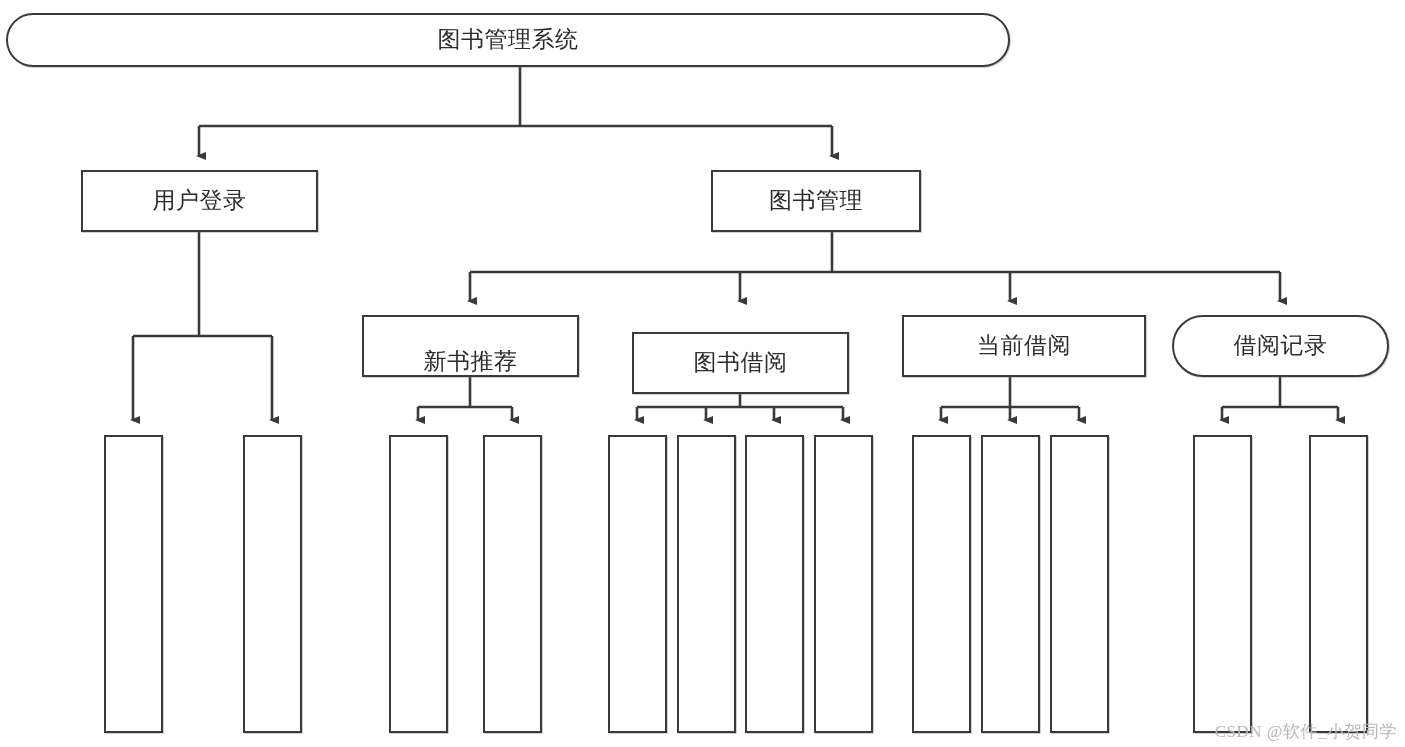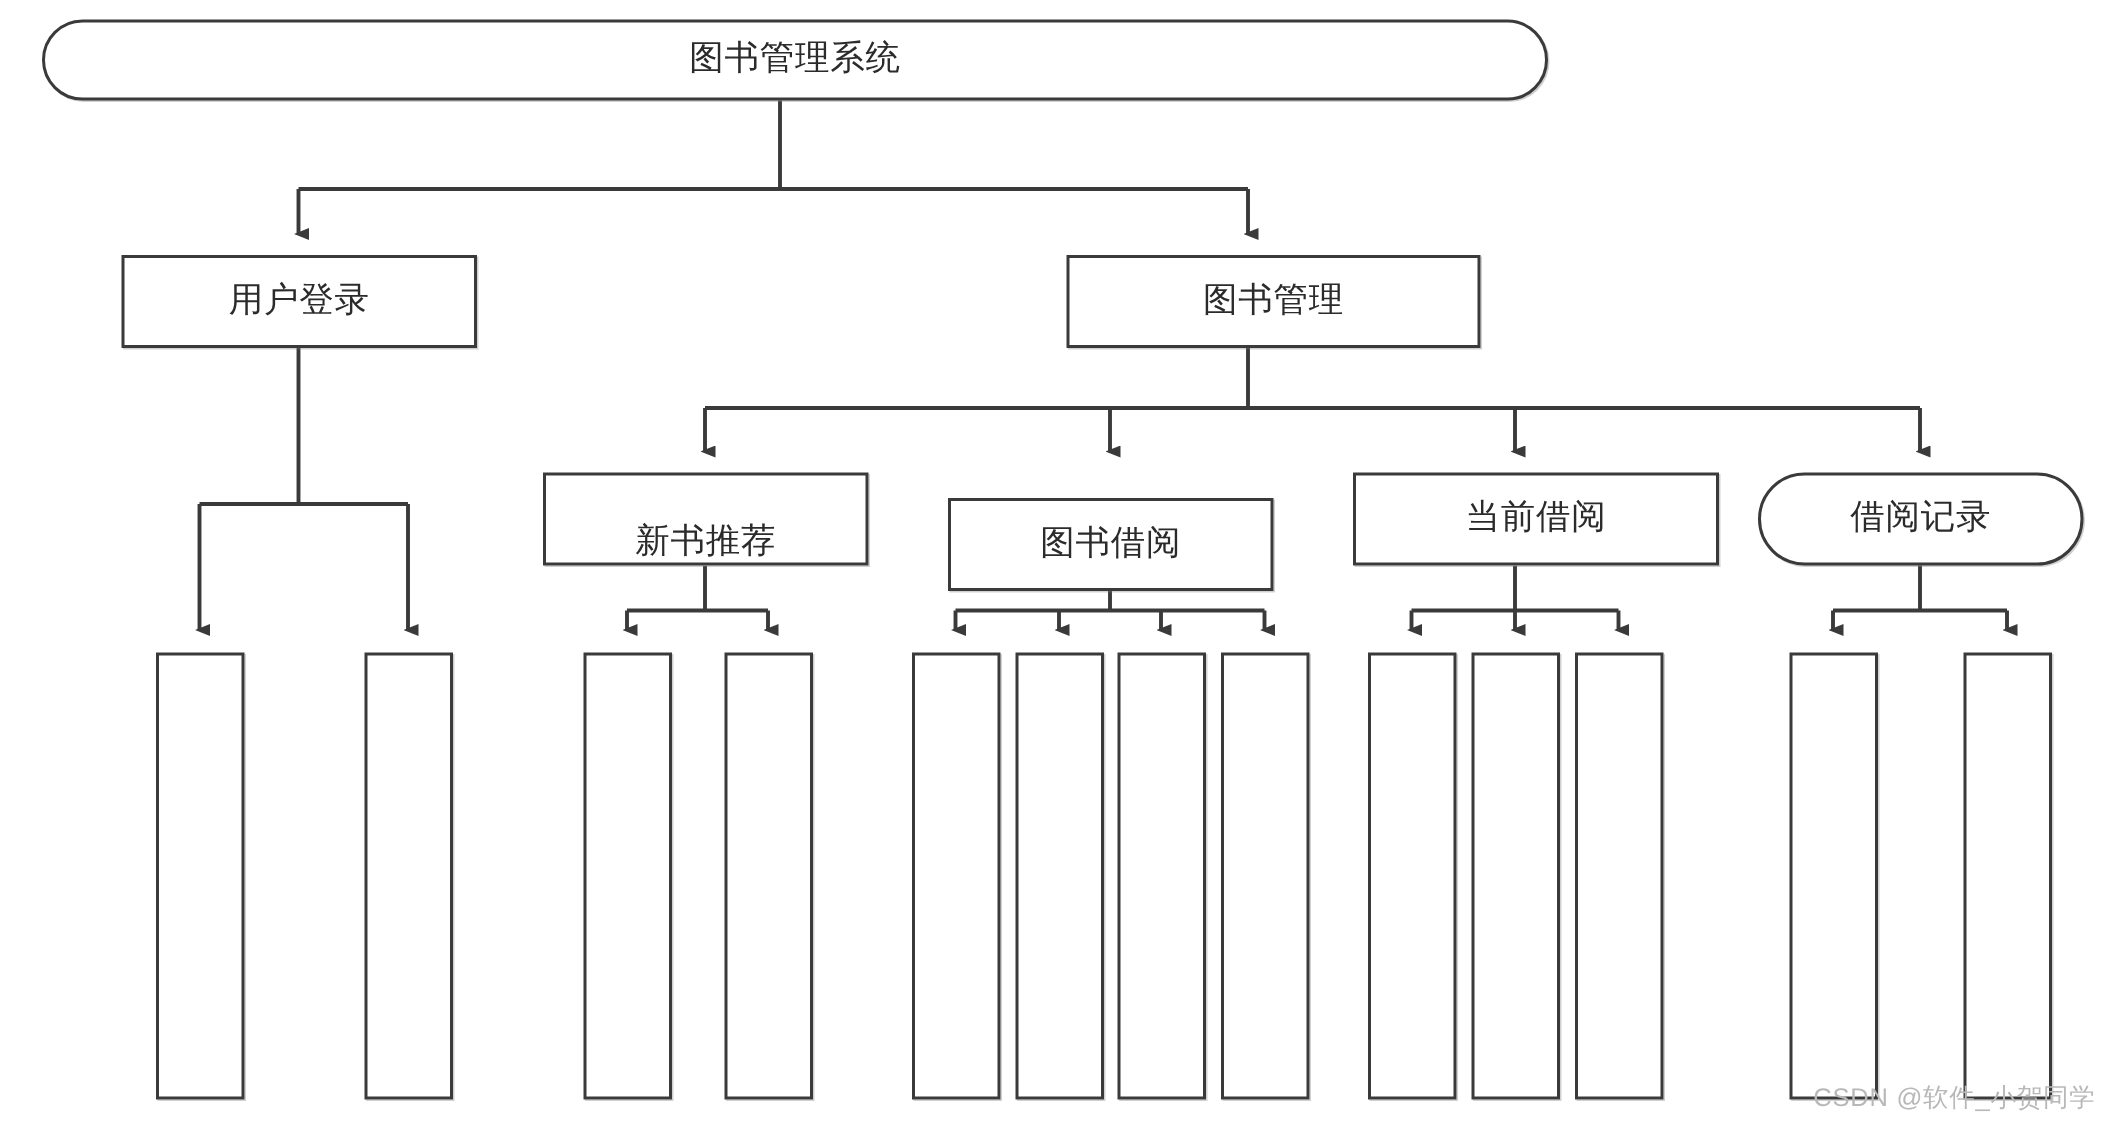--- a/index.html
+++ b/index.html
@@ -70,21 +70,21 @@
     letter-spacing: 0px;
   }
   .watermark {
     position: absolute;
     right: 8px;
     bottom: 4px;
     font-size: 17px;
     color: #b8b8b8;
     letter-spacing: 0.5px;
     white-space: nowrap;
-    font-family: Liberation Sans, sans-serif;
+    font-family: Liberation Serif, serif;
   }
 </style>
 </head>
 <body>
 
 <div id="canvas">
 
   <svg class="edges" viewBox="0 0 1405 747" xmlns="http://www.w3.org/2000/svg">
     <defs>
       <marker id="arrow" markerWidth="10" markerHeight="10" refX="4" refY="7" orient="auto" markerUnits="userSpaceOnUse">
@@ -128,28 +128,28 @@
       <path d="M1010,407 L1010,420" marker-end="url(#arrow)"></path>
       <path d="M1079,407 L1079,420" marker-end="url(#arrow)"></path>
 
       <path d="M1280,377 L1280,407"></path>
       <path d="M1222,407 L1338,407"></path>
       <path d="M1222,407 L1222,420" marker-end="url(#arrow)"></path>
       <path d="M1338,407 L1338,420" marker-end="url(#arrow)"></path>
     </g>
   </svg>
 
-  <div class="node root horiz" style="left:28px; top:13px; width:1004px; height:54px;border-radius:27px;">
+  <div class="node root horiz" style="left:6px; top:13px; width:1004px; height:54px;border-radius:27px;">
     <span class="label">图书管理系统</span>
   </div>
 
   <div class="node horiz" style="left:81px; top:170px; width:237px; height:62px;">
     <span class="label">用户登录</span>
   </div>
-  <div class="node horiz" style="left:711px; top:170px; width:276px; height:62px;">
+  <div class="node horiz" style="left:711px; top:170px; width:210px; height:62px;">
     <span class="label">图书管理</span>
   </div>
 
   <div class="node horiz" style="left:362px; top:315px; width:217px; height:62px;align-items:flex-end;">
     <span class="label">新书推荐</span>
   </div>
   <div class="node horiz" style="left:632px; top:332px; width:217px; height:62px;">
     <span class="label">图书借阅</span>
   </div>
   <div class="node horiz" style="left:902px; top:315px; width:244px; height:62px;">

